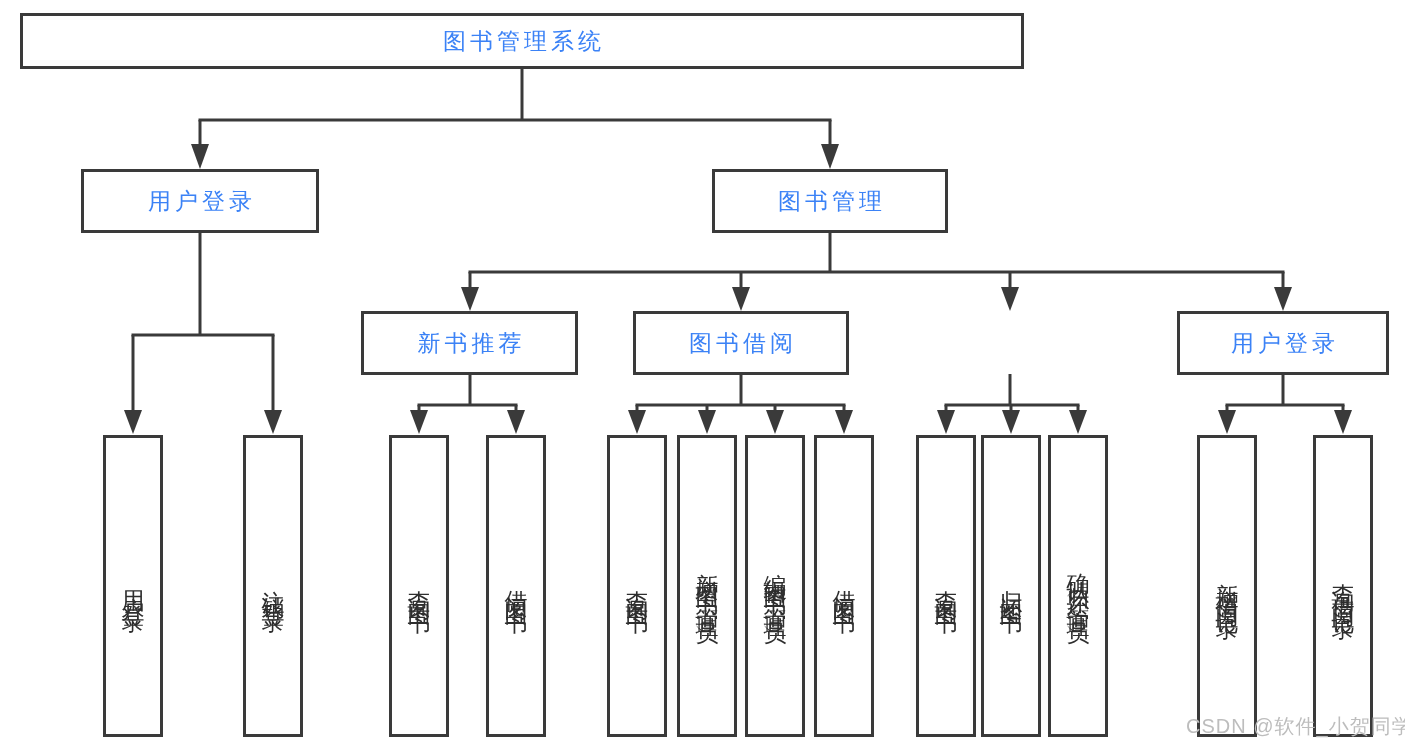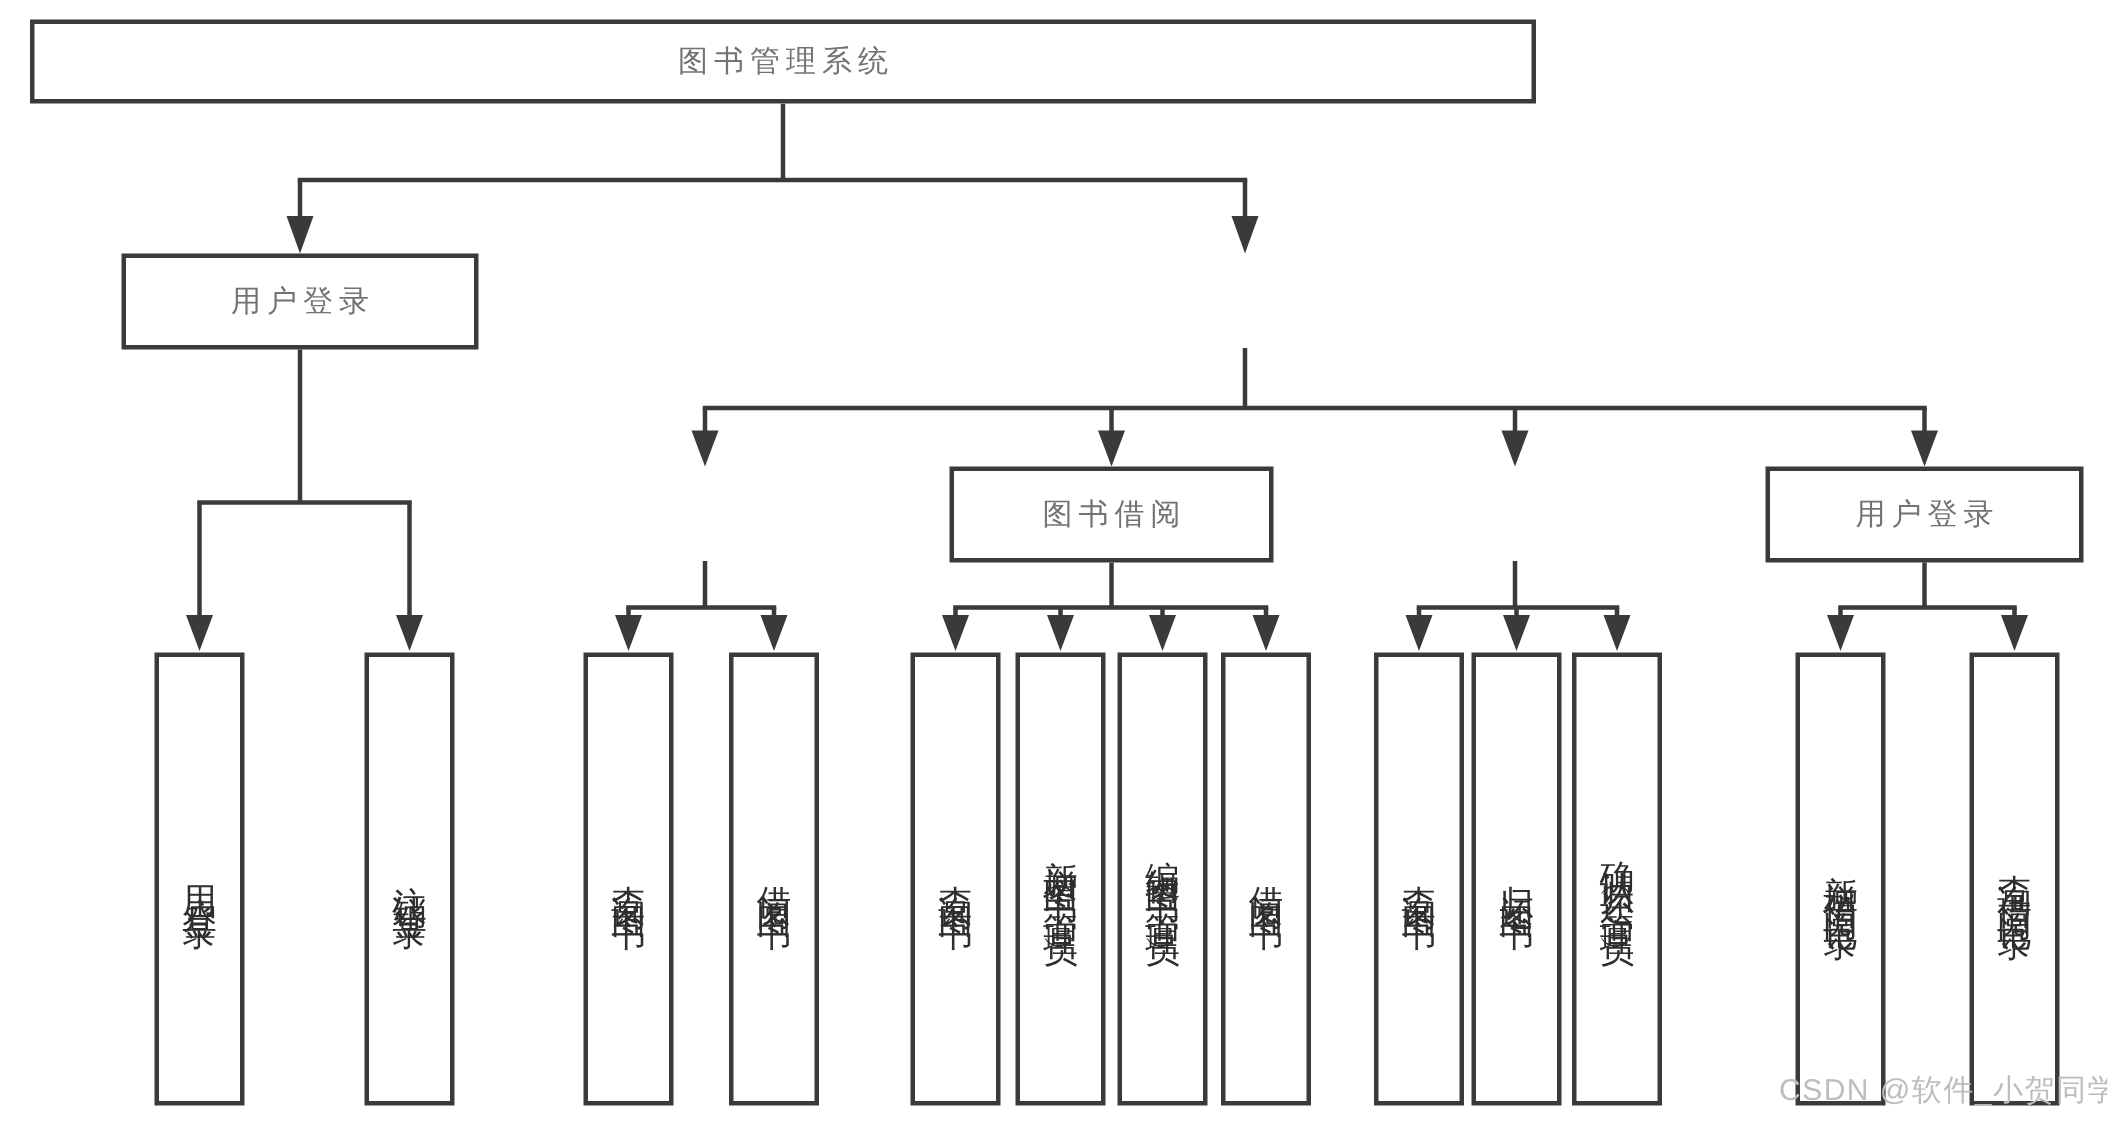--- a/index.html
+++ b/index.html
@@ -6,21 +6,21 @@
   .canvas{
     position:relative;width:1405px;height:747px;background:#ffffff;
     overflow:hidden;font-family:"Liberation Sans","DejaVu Sans",sans-serif;
   }
   .connectors{position:absolute;left:0;top:0;width:1405px;height:747px;}
   .node{
     position:absolute;box-sizing:border-box;border:3px solid #3a3a3a;background:#ffffff;
     display:flex;align-items:center;justify-content:center;
   }
   .node .label{
-    font-size:20px;letter-spacing:4px;color:#737373;white-space:nowrap;line-height:1;
+    font-size:23px;letter-spacing:4px;color:#3b82f6;white-space:nowrap;line-height:1;
     text-indent:4px; 
   }
   .leaf .vlabel{
     writing-mode:vertical-rl;text-orientation:mixed;
     font-size:23px;letter-spacing:7px;color:#2e2e2e;line-height:1;
   }
   .watermark{
     position:absolute;left:1186px;top:713px;font-size:20px;color:#bdbdbd;
     letter-spacing:1px;white-space:nowrap;
   }
@@ -96,21 +96,27 @@
     </g>
   </svg>
 
   <div class="node" style="left:20px;top:13px;width:1004px;height:56px">
     <span class="label">图书管理系统</span>
   </div>
 
   <div class="node" style="left:81px;top:169px;width:238px;height:64px">
     <span class="label">用户登录</span>
   </div>
+  <div class="node" style="left:712px;top:169px;width:236px;height:64px">
+    <span class="label">图书管理</span>
+  </div>
 
+  <div class="node" style="left:361px;top:311px;width:217px;height:64px">
+    <span class="label">新书推荐</span>
+  </div>
   <div class="node" style="left:633px;top:311px;width:216px;height:64px">
     <span class="label">图书借阅</span>
   </div>
   <div class="node" style="left:1177px;top:311px;width:212px;height:64px">
     <span class="label">用户登录</span>
   </div>
 
   <div class="node leaf" style="left:103px;top:435px;width:60px;height:302px">
     <span class="vlabel">用户登录</span>
   </div>

